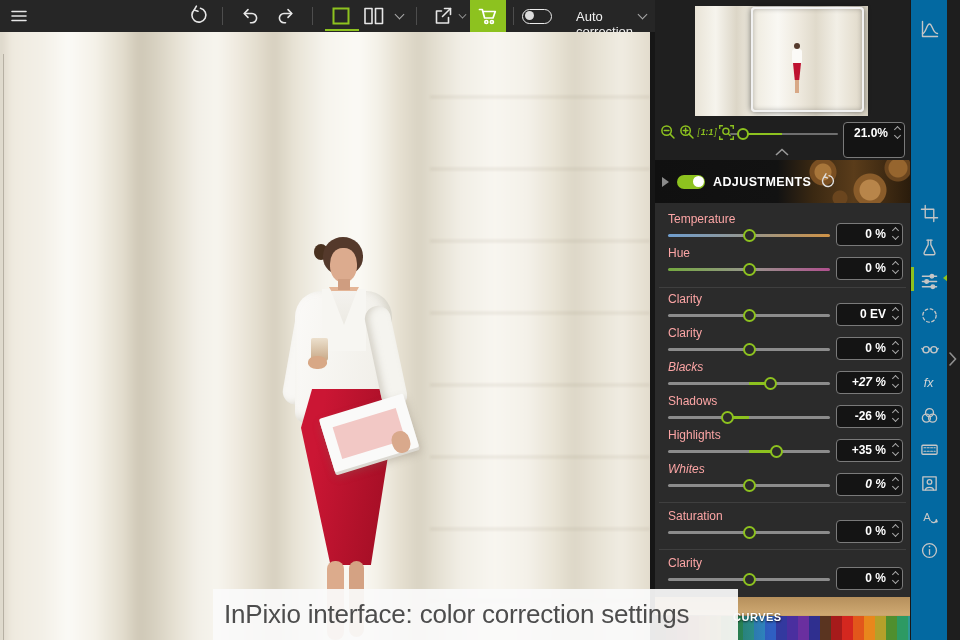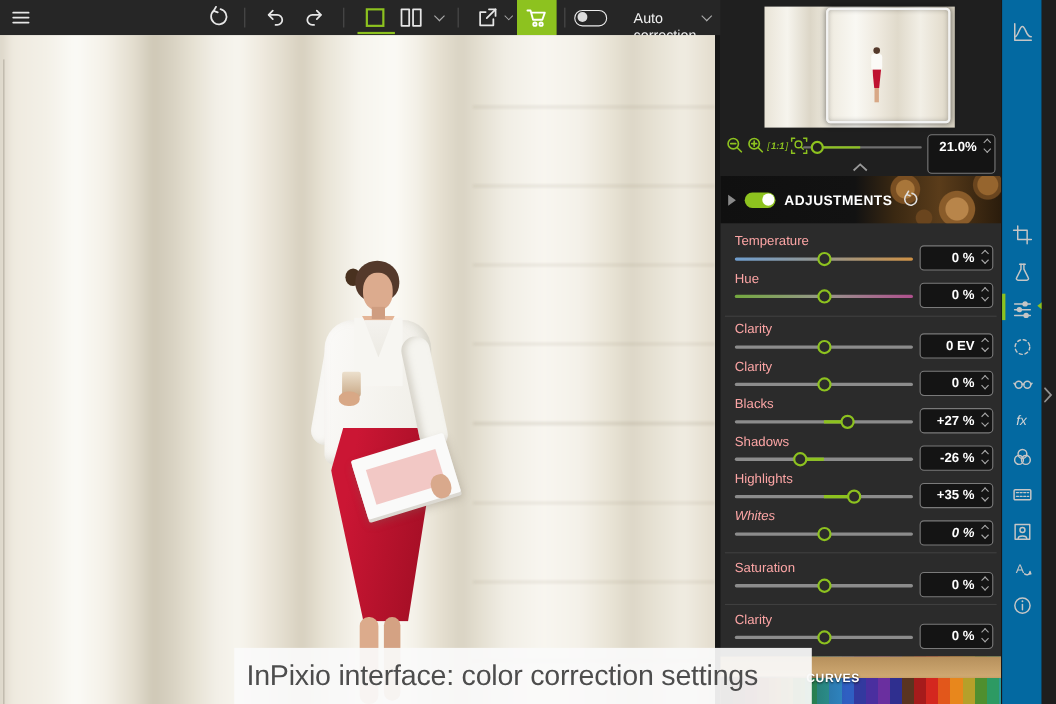--- a/index.html
+++ b/index.html
@@ -343,21 +343,21 @@
         <div class="srow" style="top: 326px;">
           <div class="slabel">Clarity</div>
           <div class="strack ">
             <div class="shandle" style="left: calc(50% - 6.5px);"></div>
           </div>
           <div class="valbox"><span>0 %</span><div class="spin">
               <div class="chv up"></div>
               <div class="chv dn"></div>
             </div></div>
         </div>
-        <div class="srow" style="top: 360px;">
+        <div class="srow" style="top: 360px; font-style: italic;">
           <div class="slabel">Blacks</div>
           <div class="strack ">
             <div class="sfill" style="left: 50%; width: 13%;"></div>
             <div class="shandle" style="left: calc(63% - 6.5px);"></div>
           </div>
           <div class="valbox"><span>+27 %</span><div class="spin">
               <div class="chv up"></div>
               <div class="chv dn"></div>
             </div></div>
         </div>

